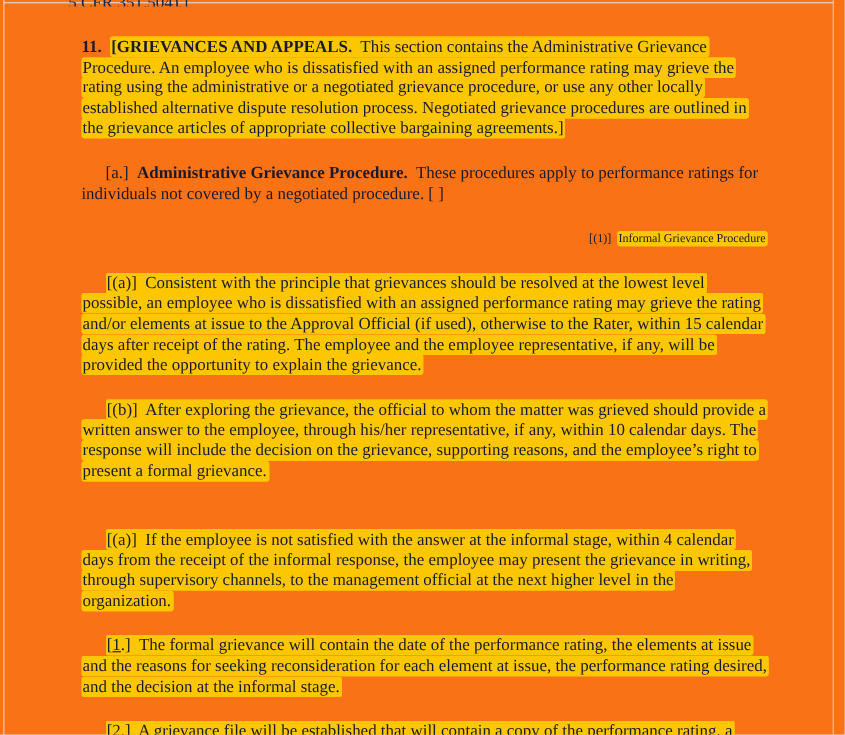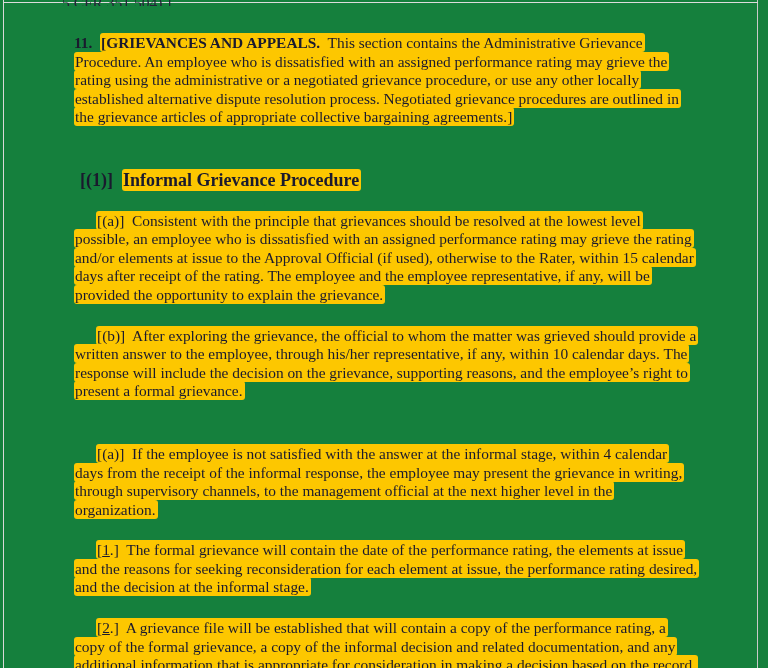--- a/index.html
+++ b/index.html
@@ -12,21 +12,21 @@
     height: 668px;
     overflow: hidden;
     font-family: "Liberation Serif", "DejaVu Serif", serif;
     color: #1a1a2e;
   }
 
   #page {
     position: relative;
     width: 768px;
     height: 668px;
-    background: #15803d;
+    background: #f97316;
     box-sizing: border-box;
   }
 
   
   .page-edge-left {
     position: absolute;
     left: 3px; top: 0; bottom: 0;
     width: 1px;
     background: #d8d8d8;
   }
@@ -82,24 +82,25 @@
     box-decoration-break: clone;
     -webkit-box-decoration-break: clone;
     padding: 1px 2px 1px 1px;
     border-radius: 3px;
   }
 
   b, .bold { font-weight: bold; }
   .u { text-decoration: underline; }
 
   .heading-line {
-    font-size: 18px;
+    font-size: 11px;
     line-height: 18.6px;
     margin: 0;
-    font-weight: bold;
+    font-weight: normal;
+    text-align: right;
   }
 </style>
 </head>
 <body>
 
 <div id="page">
 
   <div class="page-edge-left"></div>
   <div class="page-edge-right"></div>
   <div class="page-edge-top"></div>
@@ -109,20 +110,23 @@
     <div class="clipped-line">5 CFR 351.504).]</div>
 
     <div class="gap-lg"></div>
 
     <p class="para"><b>11.</b>&nbsp;
       <span class="hl"><b>[GRIEVANCES AND APPEALS.</b>&nbsp;
         <span>This section contains the Administrative Grievance Procedure. An employee who is dissatisfied with an assigned performance rating may grieve the rating using the administrative or a negotiated grievance procedure, or use any other locally established alternative dispute resolution process.  Negotiated grievance procedures are outlined in the grievance articles of appropriate collective bargaining agreements.]</span></span></p>
 
     <div class="gap-lg"></div>
 
+    <p class="para"><span class="indent"></span><span>[a.]</span>&nbsp;
+      <b>Administrative Grievance Procedure.</b>&nbsp;
+      <span>These procedures apply to performance ratings for individuals not covered by a negotiated procedure.  [ ]</span></p>
 
     <div class="gap-lg"></div>
 
     <p class="heading-line"><span class="indent-sm"></span><span>[(1)]</span>&nbsp;
       <span class="hl">Informal Grievance Procedure</span></p>
 
     <div class="gap-lg"></div>
 
     <p class="para"><span class="indent"></span><span class="hl"><span>[(a)]</span>&nbsp;
         <span>Consistent with the principle that grievances should be resolved at the lowest level possible, an employee who is dissatisfied with an assigned performance rating may grieve the rating and/or elements at issue to the Approval Official (if used), otherwise to the Rater, within 15 calendar days after receipt of the rating.  The employee and the employee representative, if any, will be provided the opportunity to explain the grievance.</span></span></p>

